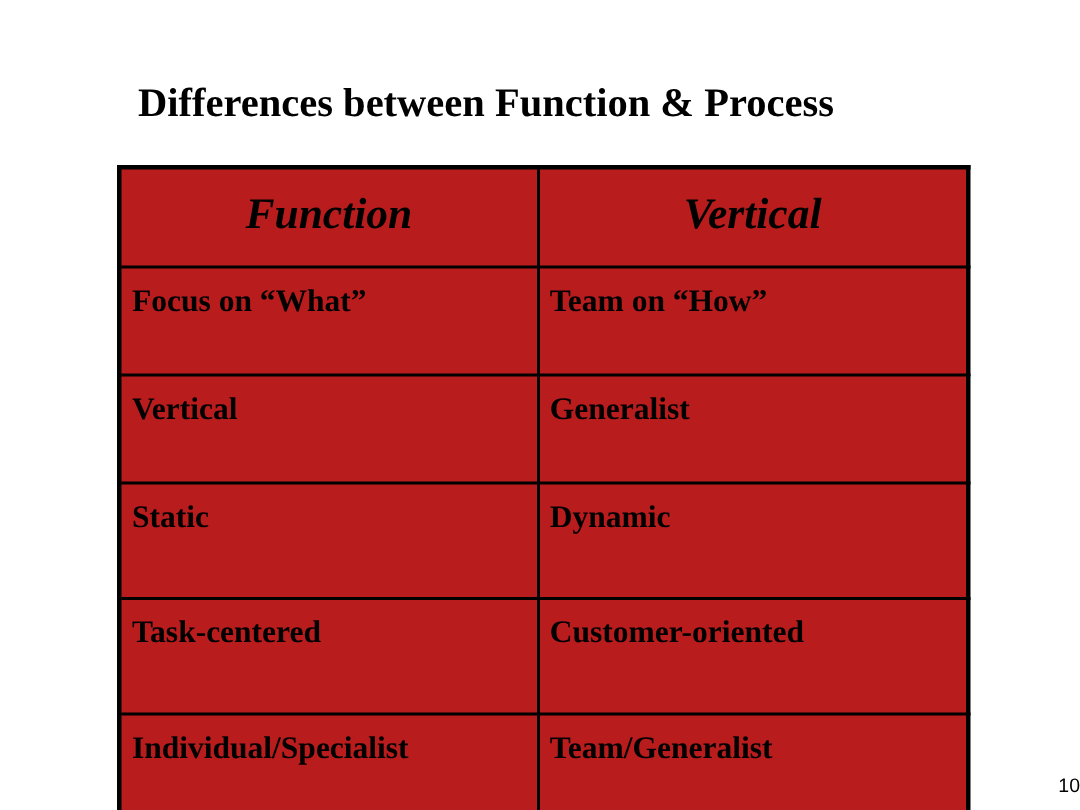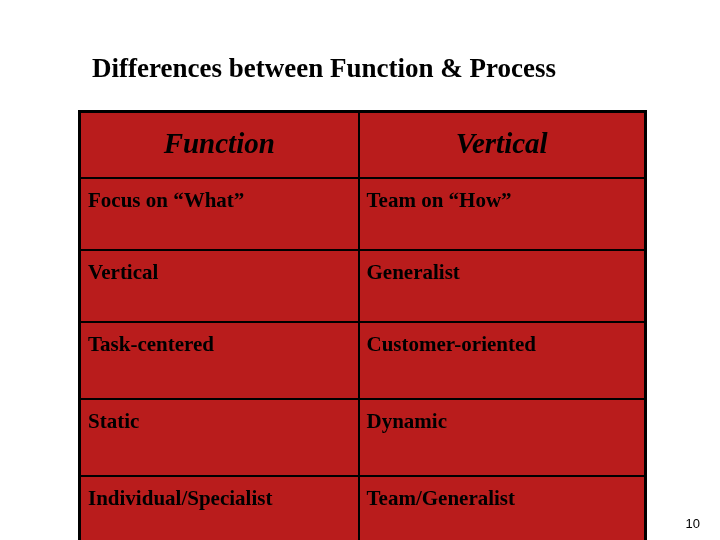--- a/index.html
+++ b/index.html
@@ -80,21 +80,21 @@
     text-align: left;
     margin-top: 14px;
   }
 
   .compare-table tbody tr.tall td {
     height: 53px;
   }
 
   .page-number {
     position: absolute;
-    right: 20px;
+    right: 0;
     bottom: 8px;
     font-family: "Liberation Sans", "DejaVu Sans", sans-serif;
     font-weight: normal;
     font-size: 13px;
     line-height: 16px;
     color: #000000;
   }
 </style>
 </head>
 <body>
@@ -117,26 +117,26 @@
     <tbody>
       <tr>
         <td>Focus on “What”</td>
         <td>Team on “How”</td>
       </tr>
       <tr>
         <td>Vertical</td>
         <td>Generalist</td>
       </tr>
       <tr class="tall">
+        <td>Static</td>
+        <td>Dynamic</td>
+      </tr>
+      <tr class="tall">
         <td>Task-centered</td>
         <td>Customer-oriented</td>
-      </tr>
-      <tr class="tall">
-        <td>Static</td>
-        <td>Dynamic</td>
       </tr>
       <tr class="tall">
         <td>Individual/Specialist</td>
         <td>Team/Generalist</td>
       </tr>
 
     </tbody>
   </table>
 
   <div class="page-number">10</div>

